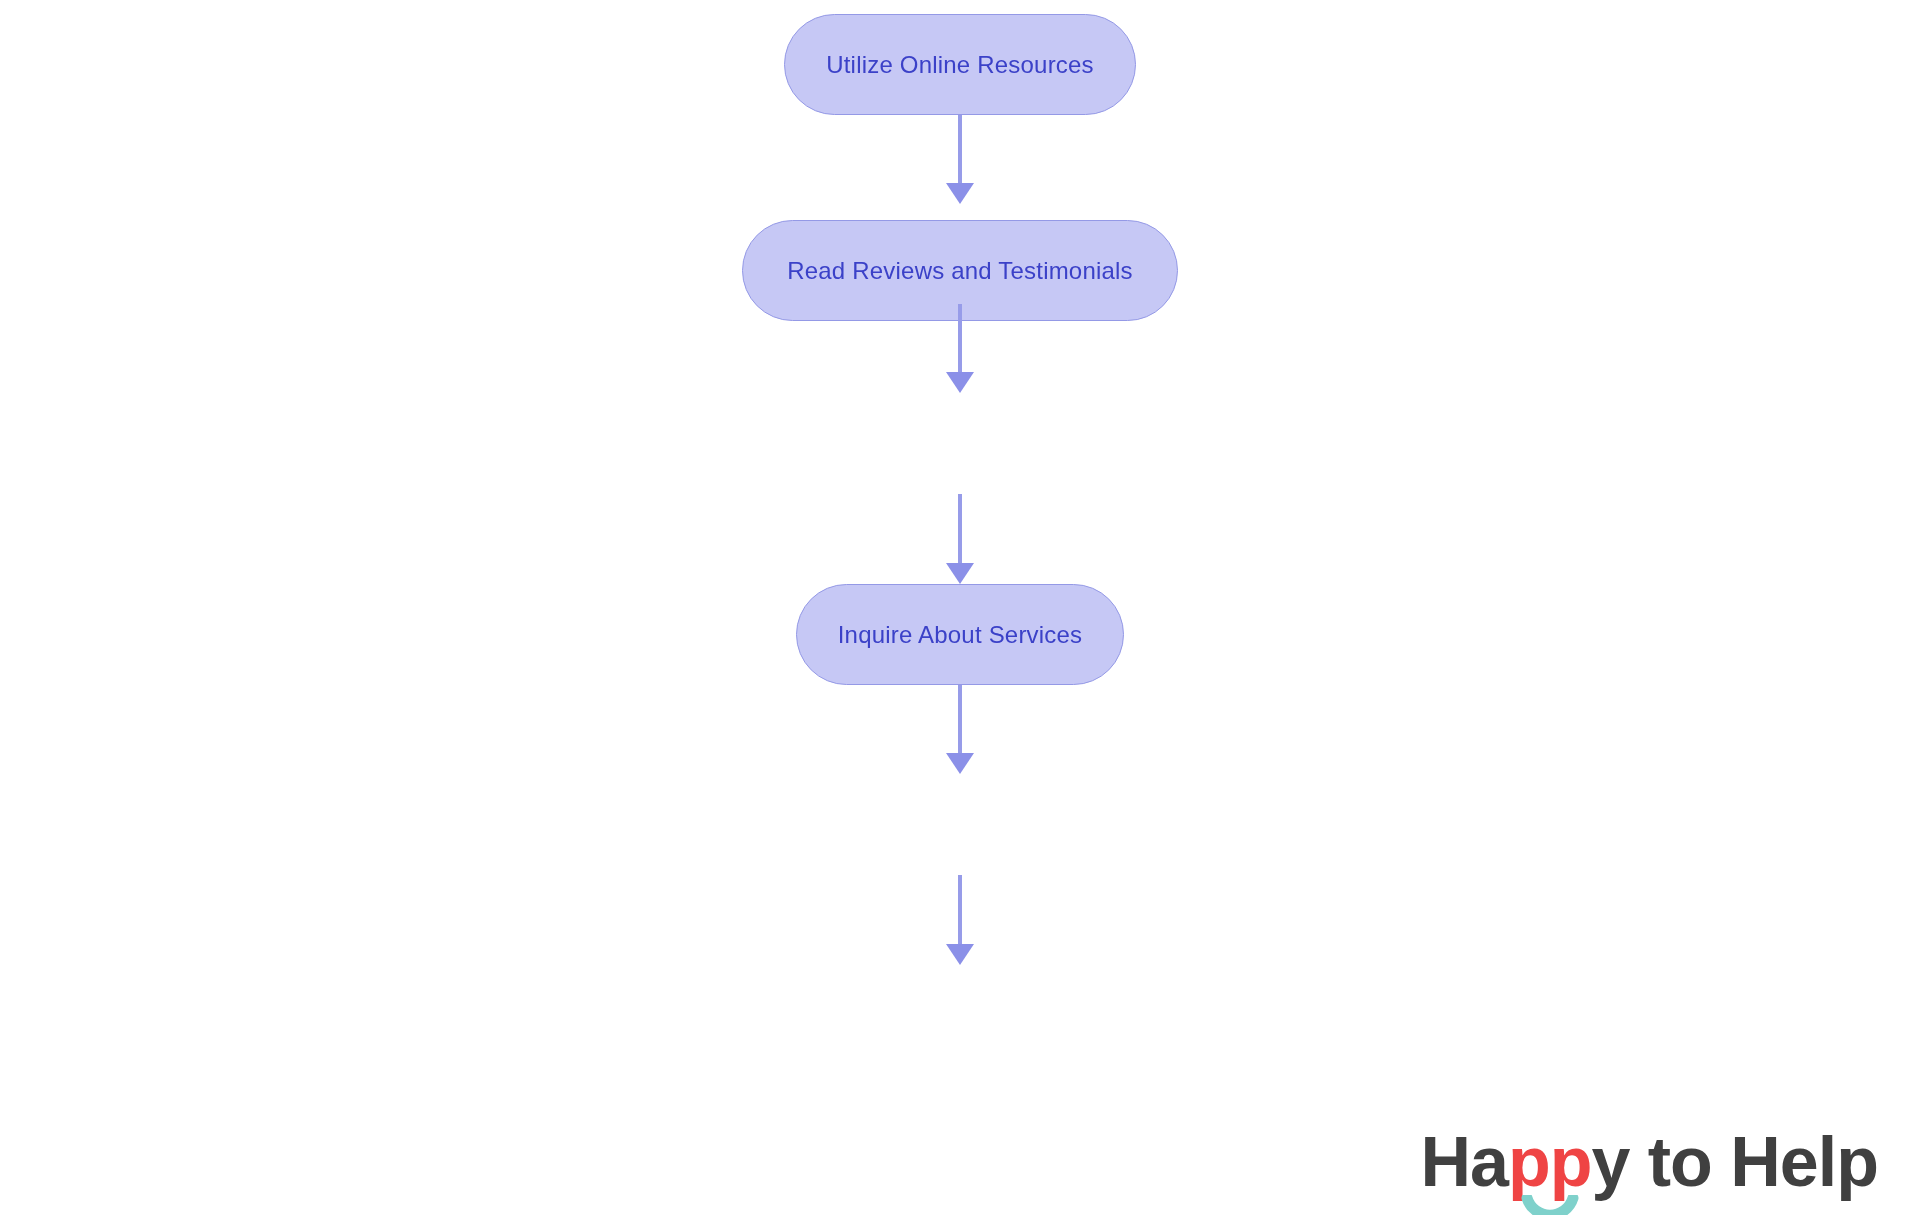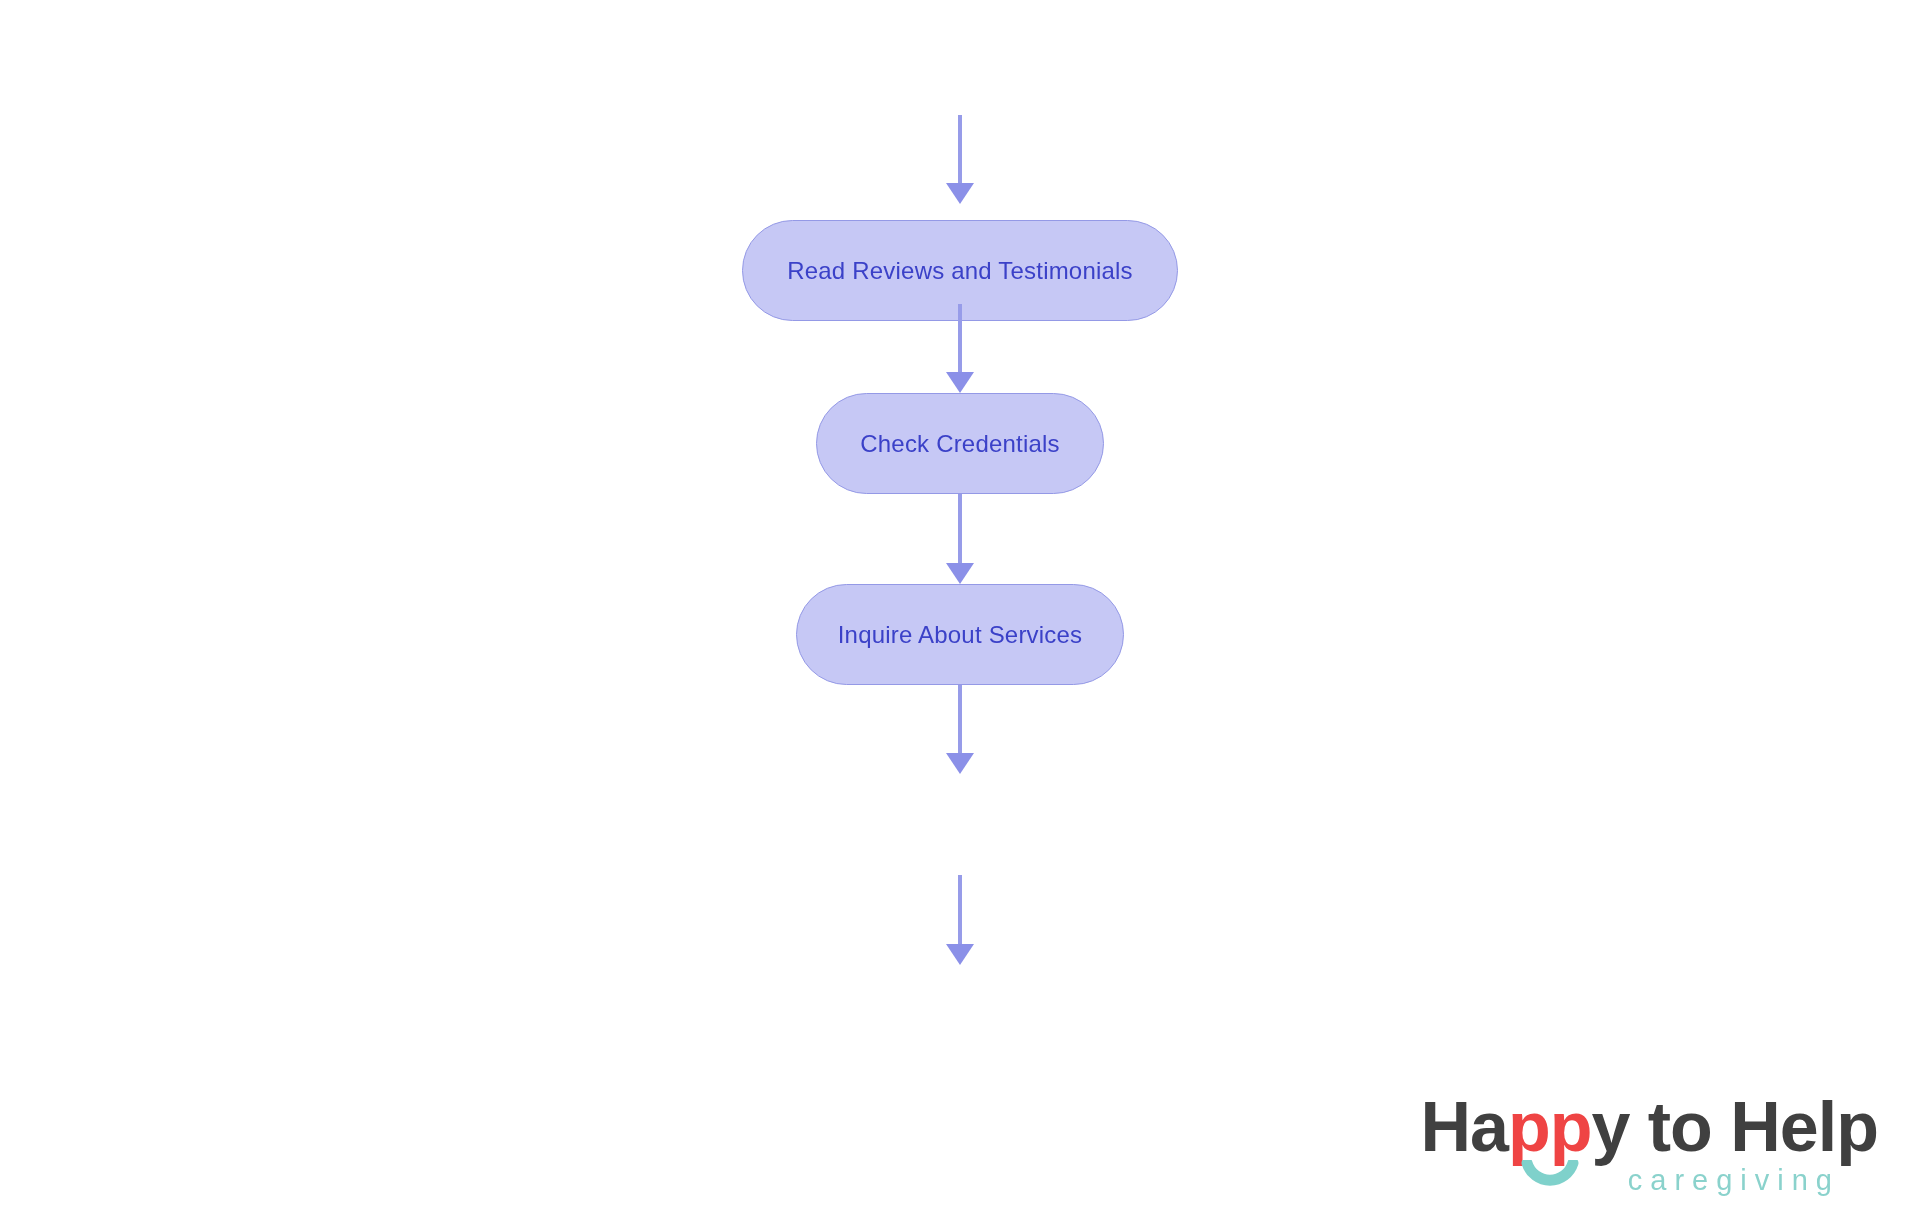--- a/index.html
+++ b/index.html
@@ -96,38 +96,38 @@
     letter-spacing: 8px;
     margin-top: 2px;
     margin-right: 38px;
   }
 </style>
 </head>
 <body>
 
 <div class="canvas">
 
+  <div class="flow-node" style="top:14px;  width:352px;">
+    <span class="node-label">Utilize Online Resources</span>
+  </div>
 
   <div class="flow-arrow" style="top:115px; height:89px;">
     <div class="stem"></div>
     <div class="head"></div>
   </div>
 
   <div class="flow-node" style="top:220px; width:436px;">
     <span class="node-label">Read Reviews and Testimonials</span>
   </div>
 
   <div class="flow-arrow" style="top:304px; height:89px;">
     <div class="stem"></div>
     <div class="head"></div>
   </div>
 
-  <div class="flow-node" style="top:393px; width:288px;">
-    <span class="node-label">Check Credentials</span>
-  </div>
 
   <div class="flow-arrow" style="top:494px; height:90px;">
     <div class="stem"></div>
     <div class="head"></div>
   </div>
 
   <div class="flow-node" style="top:584px; width:328px;">
     <span class="node-label">Inquire About Services</span>
   </div>
 
@@ -142,16 +142,15 @@
     <div class="head"></div>
   </div>
 
 
   <div class="logo">
     <div class="logo-wordmark">
       <span class="coral">Ha</span><span class="teal pp-wrap"><span>pp</span><svg class="smile-svg" viewBox="0 0 58 32" xmlns="http://www.w3.org/2000/svg">
             <path d="M 6 3 A 24 24 0 0 0 52 3" fill="none" stroke="#7fd1cb" stroke-width="11" stroke-linecap="round"></path>
           </svg></span><span class="coral">y to Help</span>
     </div>
-    <div class="logo-tagline">caregiving</div>
   </div>
 
 </div>
 
 </body></html>

